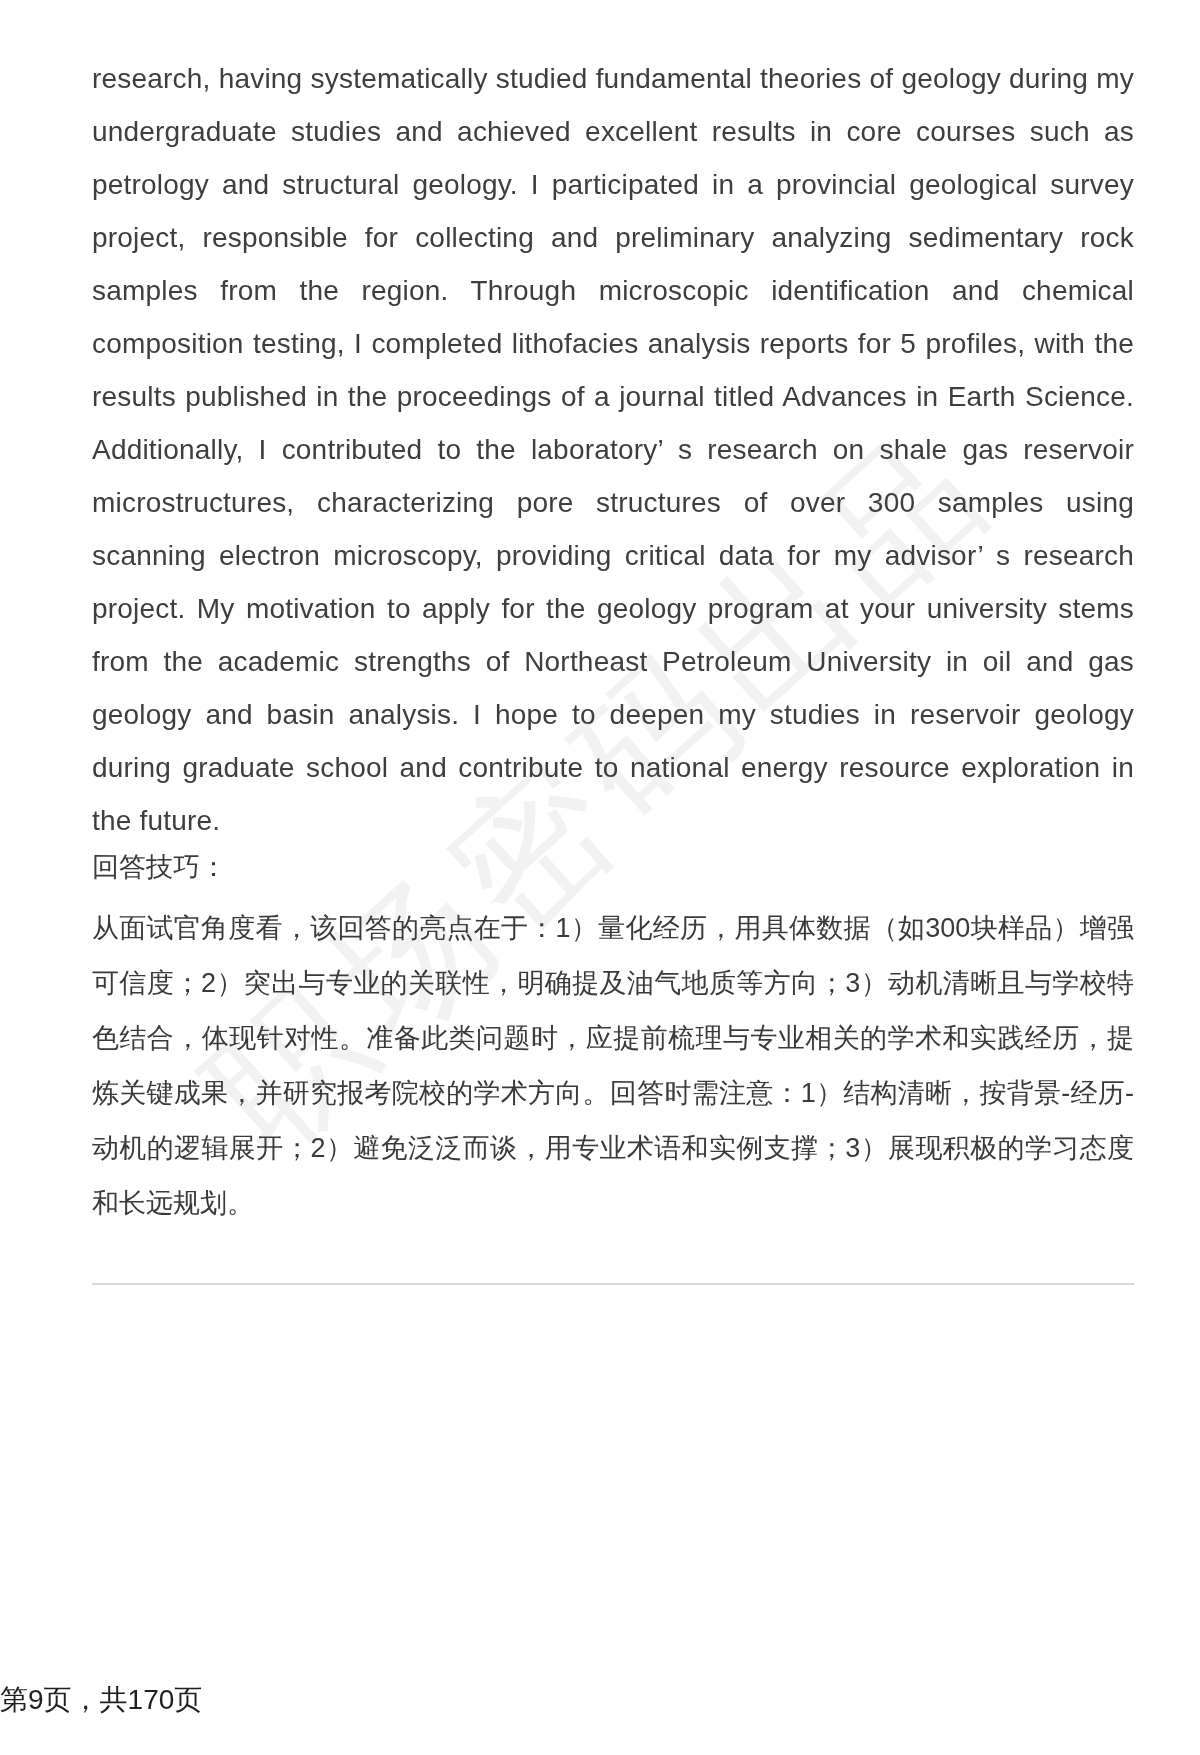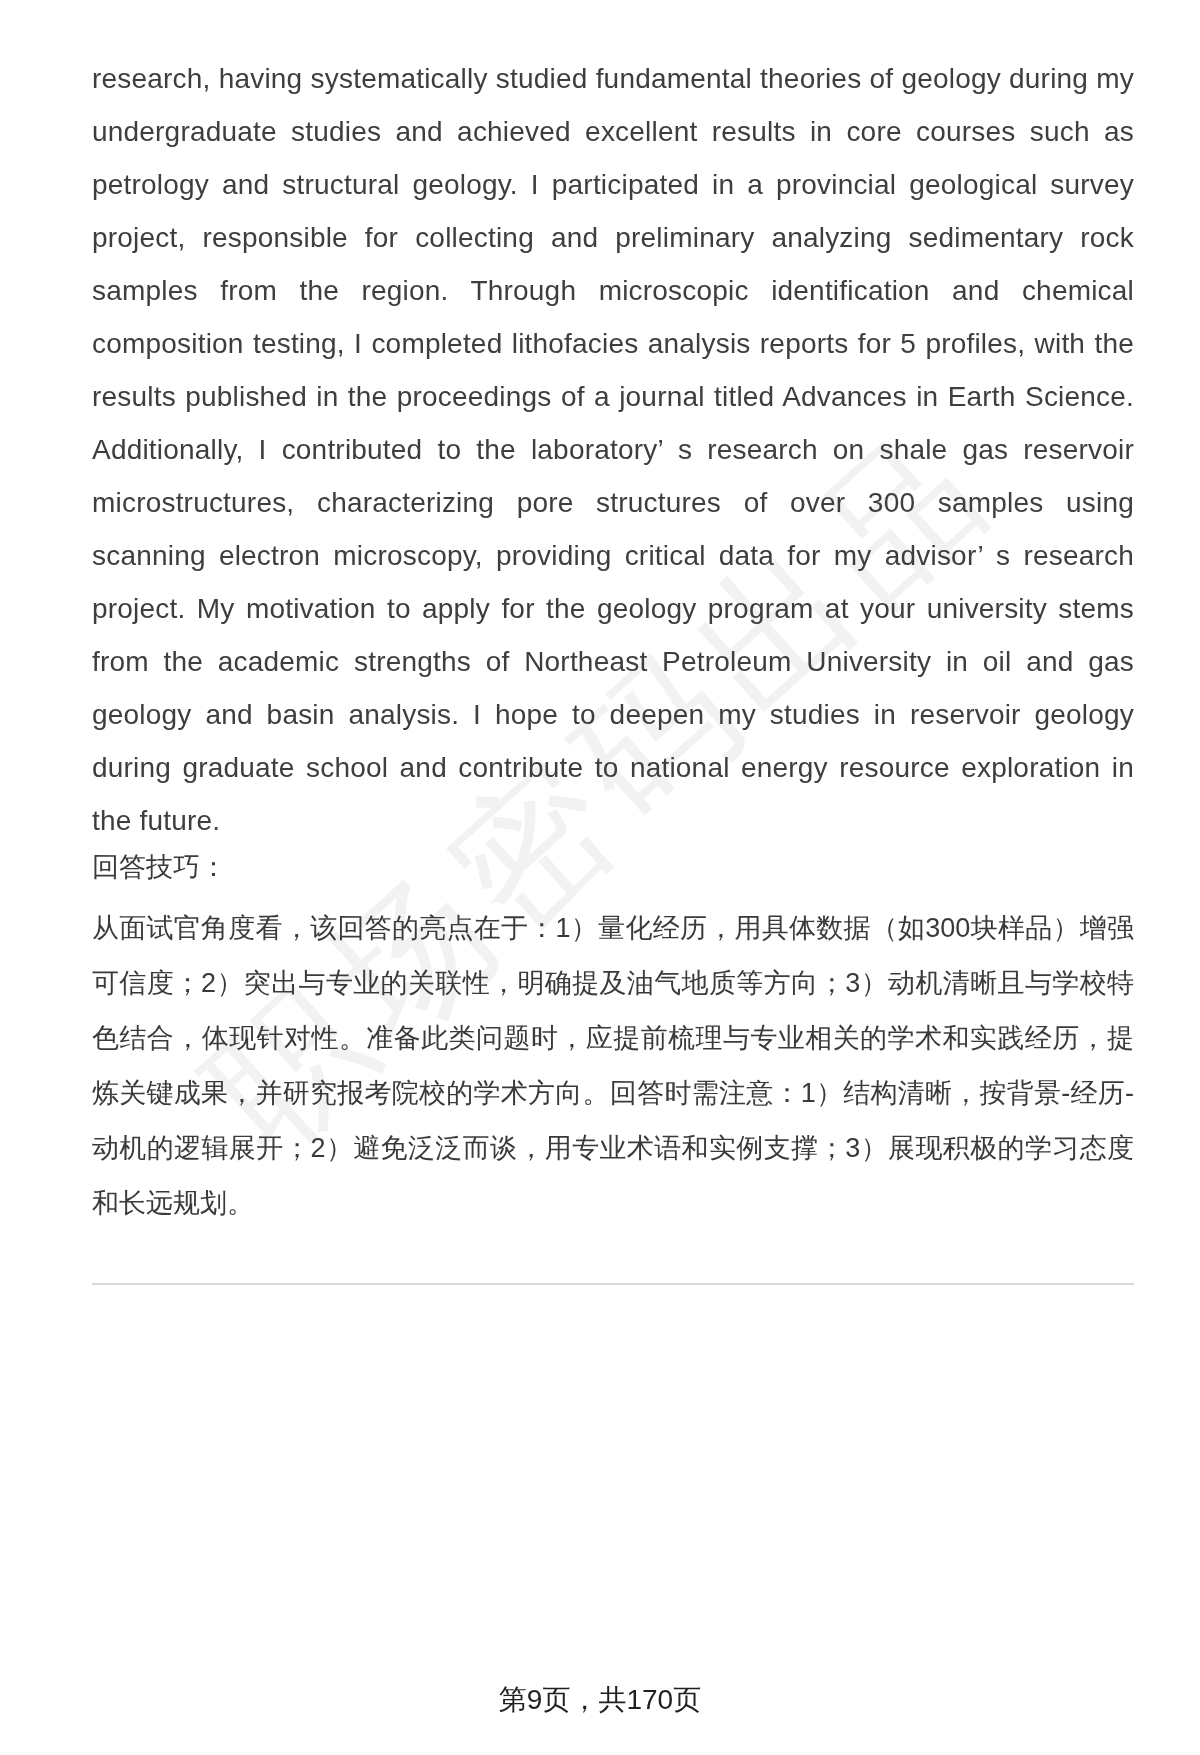--- a/index.html
+++ b/index.html
@@ -68,21 +68,21 @@
     line-height: 46px;
     font-weight: bold;
     color: #e60012;
     text-align: justify;
   }
   .footer {
     position: absolute;
     left: 0;
     bottom: 36px;
     width: 100%;
-    text-align: center;
+    text-align: left;
     font-size: 28px;
     color: #1f1f1f;
     z-index: 1;
     margin-top: 40px;
   }
 </style>
 </head>
 <body>
 
 <div class="page">

